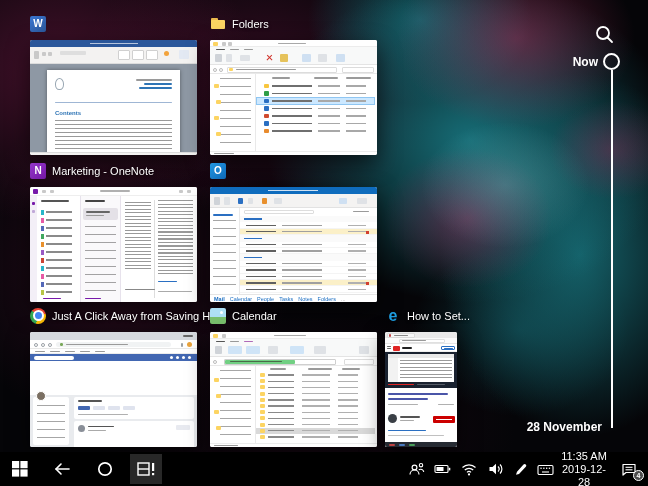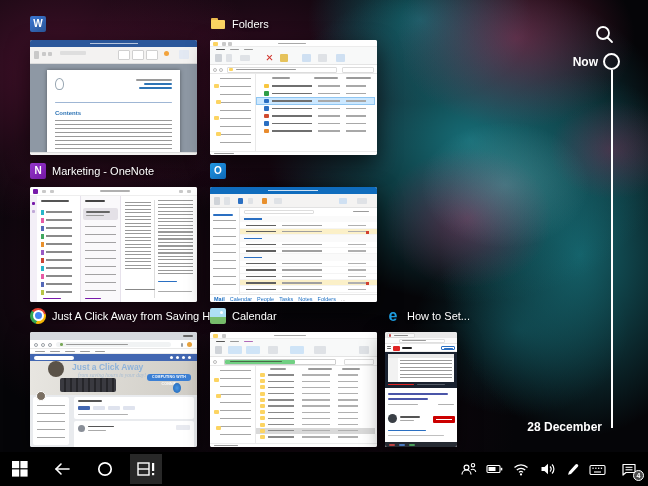--- a/index.html
+++ b/index.html
@@ -396,28 +396,20 @@
         <span class="ln" style="left:50px;top:1.8px;width:10px;height:1.2px"></span>
         <span class="ln" style="left:65px;top:1.8px;width:10px;height:1.2px"></span>
       </div>
       <div class="a c-fb">
         <span class="chip" style="left:4px;top:1.6px;width:40px;height:4px;background:#fff;border-radius:2px"></span>
         <span class="chip" style="right:6px;top:2.4px;width:3px;height:3px;border-radius:50%;background:#fff"></span>
         <span class="chip" style="right:12px;top:2.4px;width:3px;height:3px;border-radius:50%;background:#fff"></span>
         <span class="chip" style="right:18px;top:2.4px;width:3px;height:3px;border-radius:50%;background:#fff"></span>
         <span class="chip" style="right:24px;top:2.4px;width:3px;height:3px;border-radius:50%;background:#fff"></span>
       </div>
-      <div class="a c-banner">
-        <span class="chip" style="left:18px;top:0;width:16px;height:16px;border-radius:50%;background:#5a5248"></span>
-        <div class="c-bigtxt">Just a Click Away</div>
-        <div class="c-subtxt">from saving hours in your day!</div>
-        <div class="c-kb"></div>
-        <div class="c-pillbtn">COMPUTING WITH CONNIE</div>
-        <div class="c-mouse"></div>
-      </div>
       <div class="a c-main">
         <div class="a" style="left:3px;top:2px;width:36px;bottom:2px;background:#fff;border-radius:2px">
           <span class="chip" style="left:3px;top:-6px;width:10px;height:10px;border-radius:50%;background:#7a6f62;border:1px solid #fff"></span>
           <div class="a stripes8" style="left:4px;right:4px;top:8px;bottom:4px"></div>
         </div>
         <div class="a" style="left:44px;right:3px;top:2px;height:22px;background:#fff;border-radius:2px">
           <span class="ln" style="left:4px;top:3px;width:24px;background:#555;height:1.6px"></span>
           <span class="chip" style="left:4px;top:9px;width:12px;height:4px;background:var(--facebook_blue)"></span>
           <span class="chip" style="left:19px;top:9px;width:12px;height:4px;background:#dfe3ee"></span>
           <span class="chip" style="left:34px;top:9px;width:12px;height:4px;background:#dfe3ee"></span>
@@ -551,21 +543,21 @@
 
   <div class="search-btn">
     <svg width="22" height="22" viewBox="0 0 22 22">
       <circle cx="9" cy="9" r="6" fill="none" stroke="#fff" stroke-width="1.8"></circle>
       <line x1="13.5" y1="13.5" x2="18" y2="18" stroke="#fff" stroke-width="1.8" stroke-linecap="round"></line>
     </svg>
   </div>
   <div class="now-label">Now</div>
   <div class="now-ring"></div>
   <div class="time-line"></div>
-  <div class="date-label">28 December</div>
+  <div class="date-label">28 November</div>
 
   <div class="taskbar">
     <div class="tb-btn" style="width:40px">
       <svg width="16" height="16" viewBox="0 0 16 16">
         <rect x="0" y="0" width="7.2" height="7.2" fill="#fff"></rect>
         <rect x="8.4" y="0" width="7.2" height="7.2" fill="#fff"></rect>
         <rect x="0" y="8.4" width="7.2" height="7.2" fill="#fff"></rect>
         <rect x="8.4" y="8.4" width="7.2" height="7.2" fill="#fff"></rect>
       </svg>
     </div>
@@ -631,20 +623,26 @@
     <div class="tray-icon" style="width:26px">
       <svg width="17" height="15" viewBox="0 0 17 15">
         <rect x="1" y="3.5" width="15" height="9" rx="1.2" fill="none" stroke="#fff" stroke-width="1.1"></rect>
         <line x1="5" y1="10" x2="12" y2="10" stroke="#fff" stroke-width="1.1"></line>
         <rect x="3.4" y="5.6" width="1.3" height="1.3" fill="#fff"></rect>
         <rect x="6.2" y="5.6" width="1.3" height="1.3" fill="#fff"></rect>
         <rect x="9" y="5.6" width="1.3" height="1.3" fill="#fff"></rect>
         <rect x="11.8" y="5.6" width="1.3" height="1.3" fill="#fff"></rect>
       </svg>
     </div>
+    <div class="tray-icon clock" style="width:52px">
+      <div>
+        <div>11:35 AM</div>
+        <div>2019-12-28</div>
+      </div>
+    </div>
     <div class="tray-icon" style="width:38px">
       <svg width="18" height="17" viewBox="0 0 18 17">
         <path d="M3 3.5 h12 v8 h-9 l-3 2.5 Z" fill="none" stroke="#fff" stroke-width="1.2" stroke-linejoin="round"></path>
         <line x1="5.5" y1="6.3" x2="12.5" y2="6.3" stroke="#fff" stroke-width="1.1"></line>
         <line x1="5.5" y1="8.8" x2="12.5" y2="8.8" stroke="#fff" stroke-width="1.1"></line>
       </svg>
       <span class="badge">4</span>
     </div>
   </div>
 </div>

